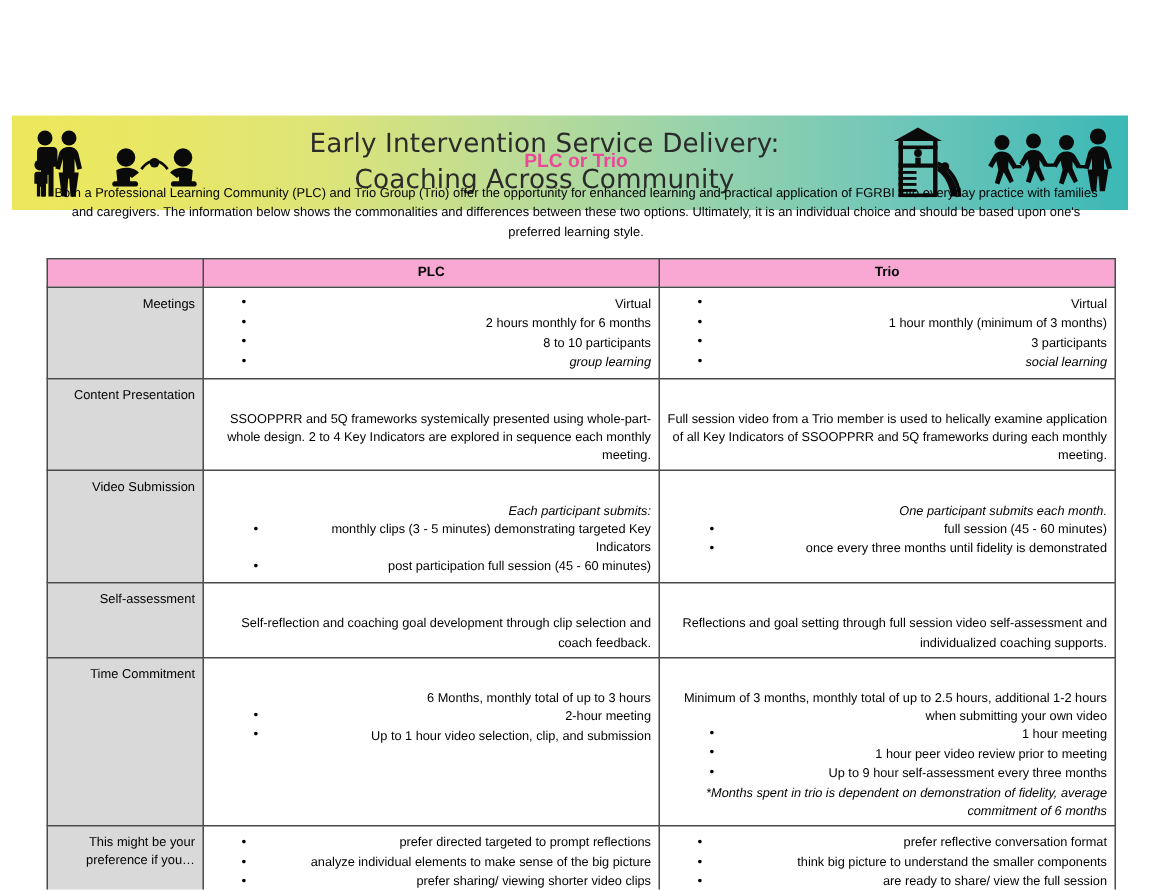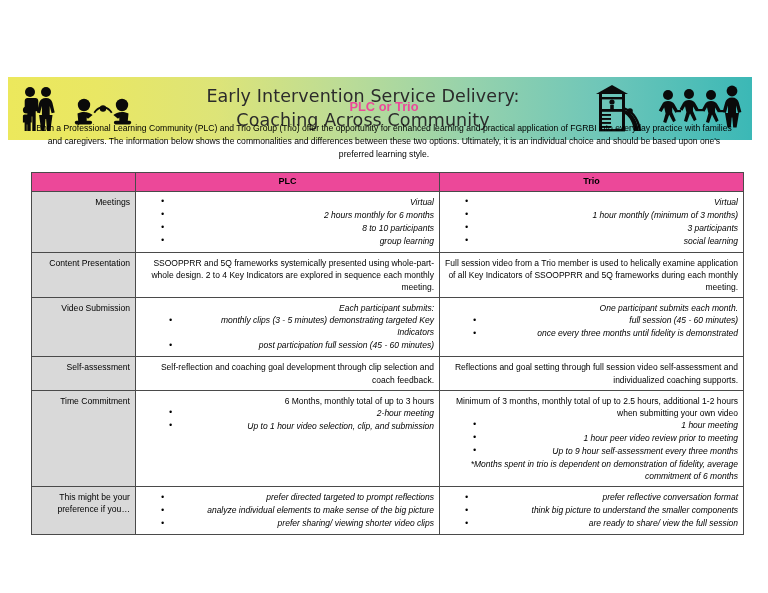--- a/index.html
+++ b/index.html
@@ -111,51 +111,50 @@
     line-height: 1.42;
     font-weight: normal;
     text-align: right;
   }
   col.c-label { width: 104px; }
   col.c-plc   { width: 304px; }
   col.c-trio  { width: 304px; }
 
   
   tr.hdr td {
-    background: #ec4899;
+    background: #f9a8d4;
     text-align: center;
     font-weight: bold;
     font-size: 9px;
     padding: 2px 4px 3px 4px;
     height: 11px;
   }
   td.label-cell {
     background: #d9d9d9;
     font-weight: bold;
     font-size: 8.6px;
     padding-left: 6px;
   }
   td.body-cell {
     background: #ffffff;
   }
   .lead {
-    margin: 0 0 0 0;
+    margin: 16px 0 0 0;
   }
   .lead.ital { font-style: italic; }
   ul.bl {
     margin: 0;
     padding: 0 0 0 28px;
     list-style: none;
   }
   ul.bl.tight { padding-left: 20px; }
   ul.bl li {
     position: relative;
     margin: 0 0 1px 0;
     padding-left: 16px;
-    font-style: italic;
   }
   ul.bl li::before {
     content: "\2022";
     position: absolute;
     left: 0;
     top: -0.5px;
     font-size: 9px;
   }
   li.ital { font-style: italic; }
   .note-ital {

